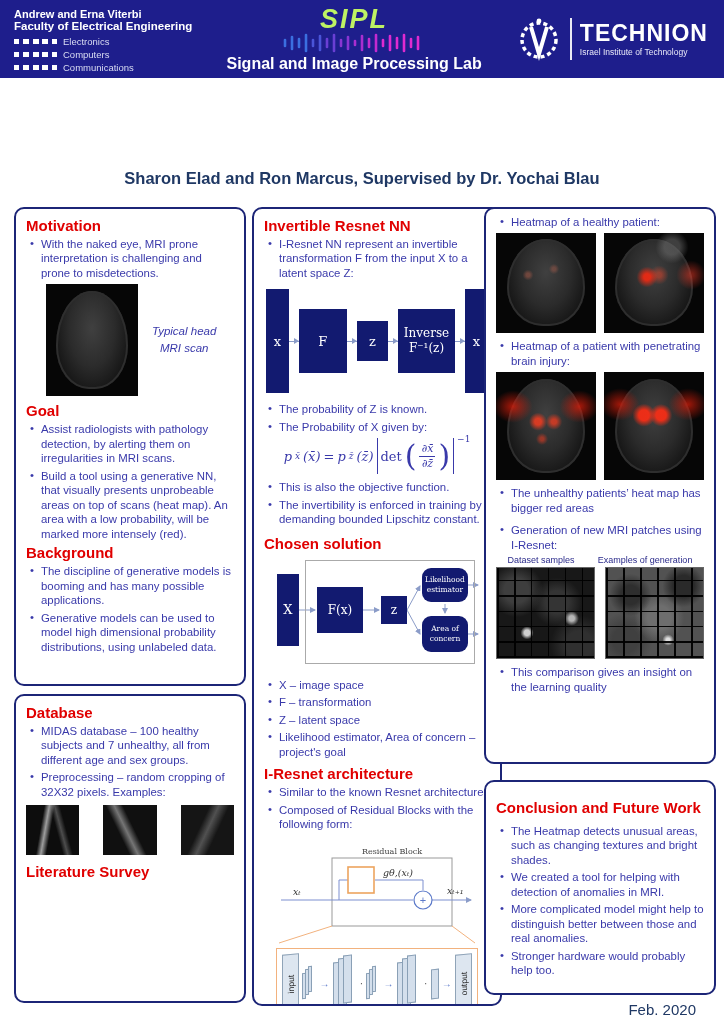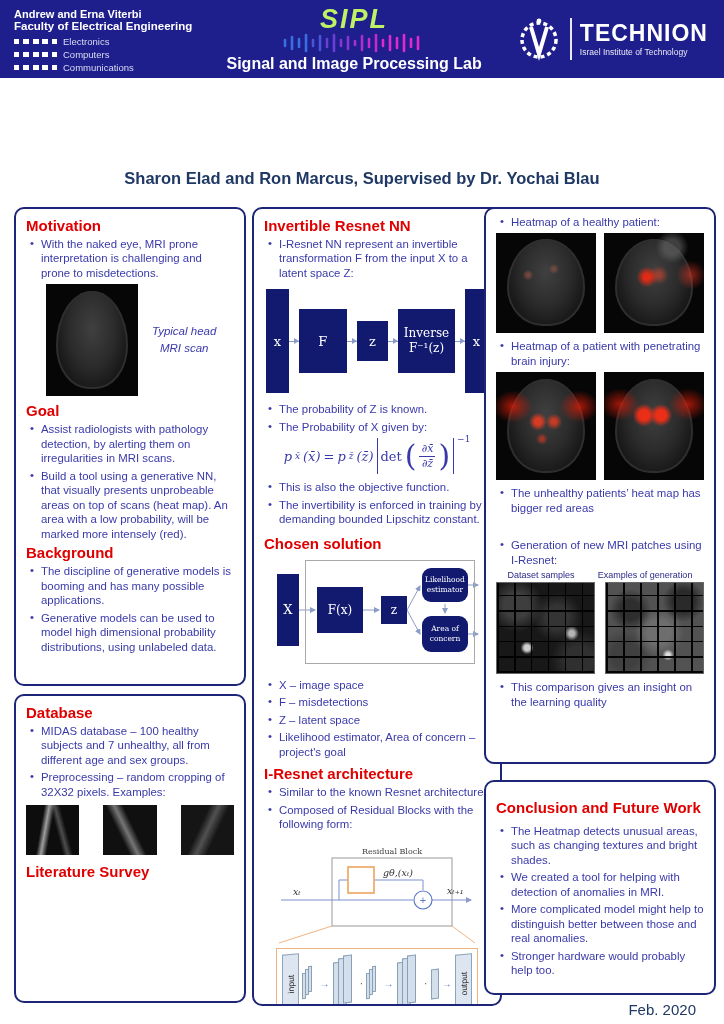--- a/index.html
+++ b/index.html
@@ -330,21 +330,21 @@
       </svg>
       <div class="cs-rect"></div>
       <div class="cs-box cs-x">X</div>
       <div class="cs-box cs-f">F(x)</div>
       <div class="cs-box cs-z">z</div>
       <div class="cs-box cs-round cs-lik">Likelihood estimator</div>
       <div class="cs-box cs-round cs-area">Area of concern</div>
     </div>
     <ul class="bul">
       <li>X – image space</li>
-      <li>F –  misdetections</li>
+      <li>F –  transformation</li>
       <li>Z – latent space</li>
       <li>Likelihood estimator, Area of concern – project's goal</li>
     </ul>
 
     <h2 class="sec" style="margin-top:6px;">I-Resnet architecture</h2>
     <ul class="bul">
       <li>Similar to the known Resnet architecture</li>
       <li>Composed of Residual Blocks with the following form:</li>
     </ul>
     <div class="rb-wrap">
@@ -417,21 +417,21 @@
     </div>
     <ul class="bul">
       <li>Heatmap of a patient with penetrating brain injury:</li>
     </ul>
     <div class="pair">
       <div class="mri res h2a" style="height:108px;"></div>
       <div class="mri res h2b" style="height:108px;"></div>
     </div>
     <ul class="bul">
       <li>The unhealthy patients’ heat map has bigger red areas</li>
-      <li style="margin-top:23px;">Generation of new MRI patches using I-Resnet:</li>
+      <li style="margin-top:8px;">Generation of new MRI patches using I-Resnet:</li>
     </ul>
     <div class="glabels">
       <span>Dataset samples</span>
       <span>Examples of generation</span>
     </div>
     <div class="grids">
       <div class="pgrid gdark"></div>
       <div class="pgrid glight"></div>
     </div>
     <ul class="bul">

